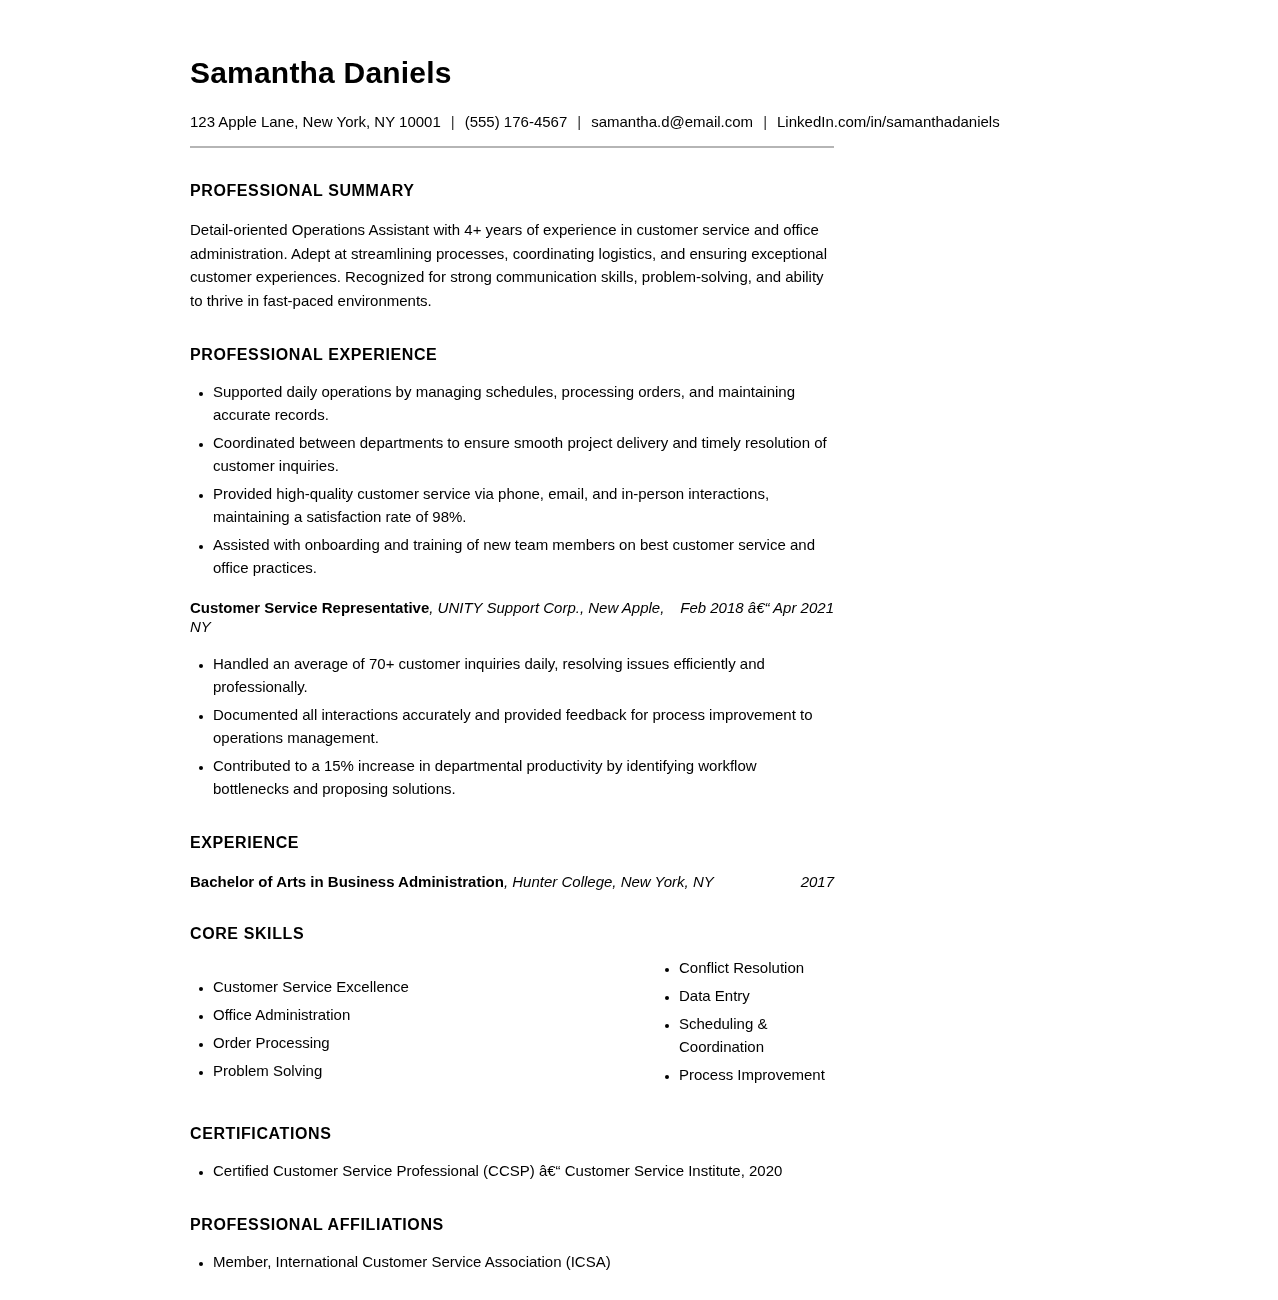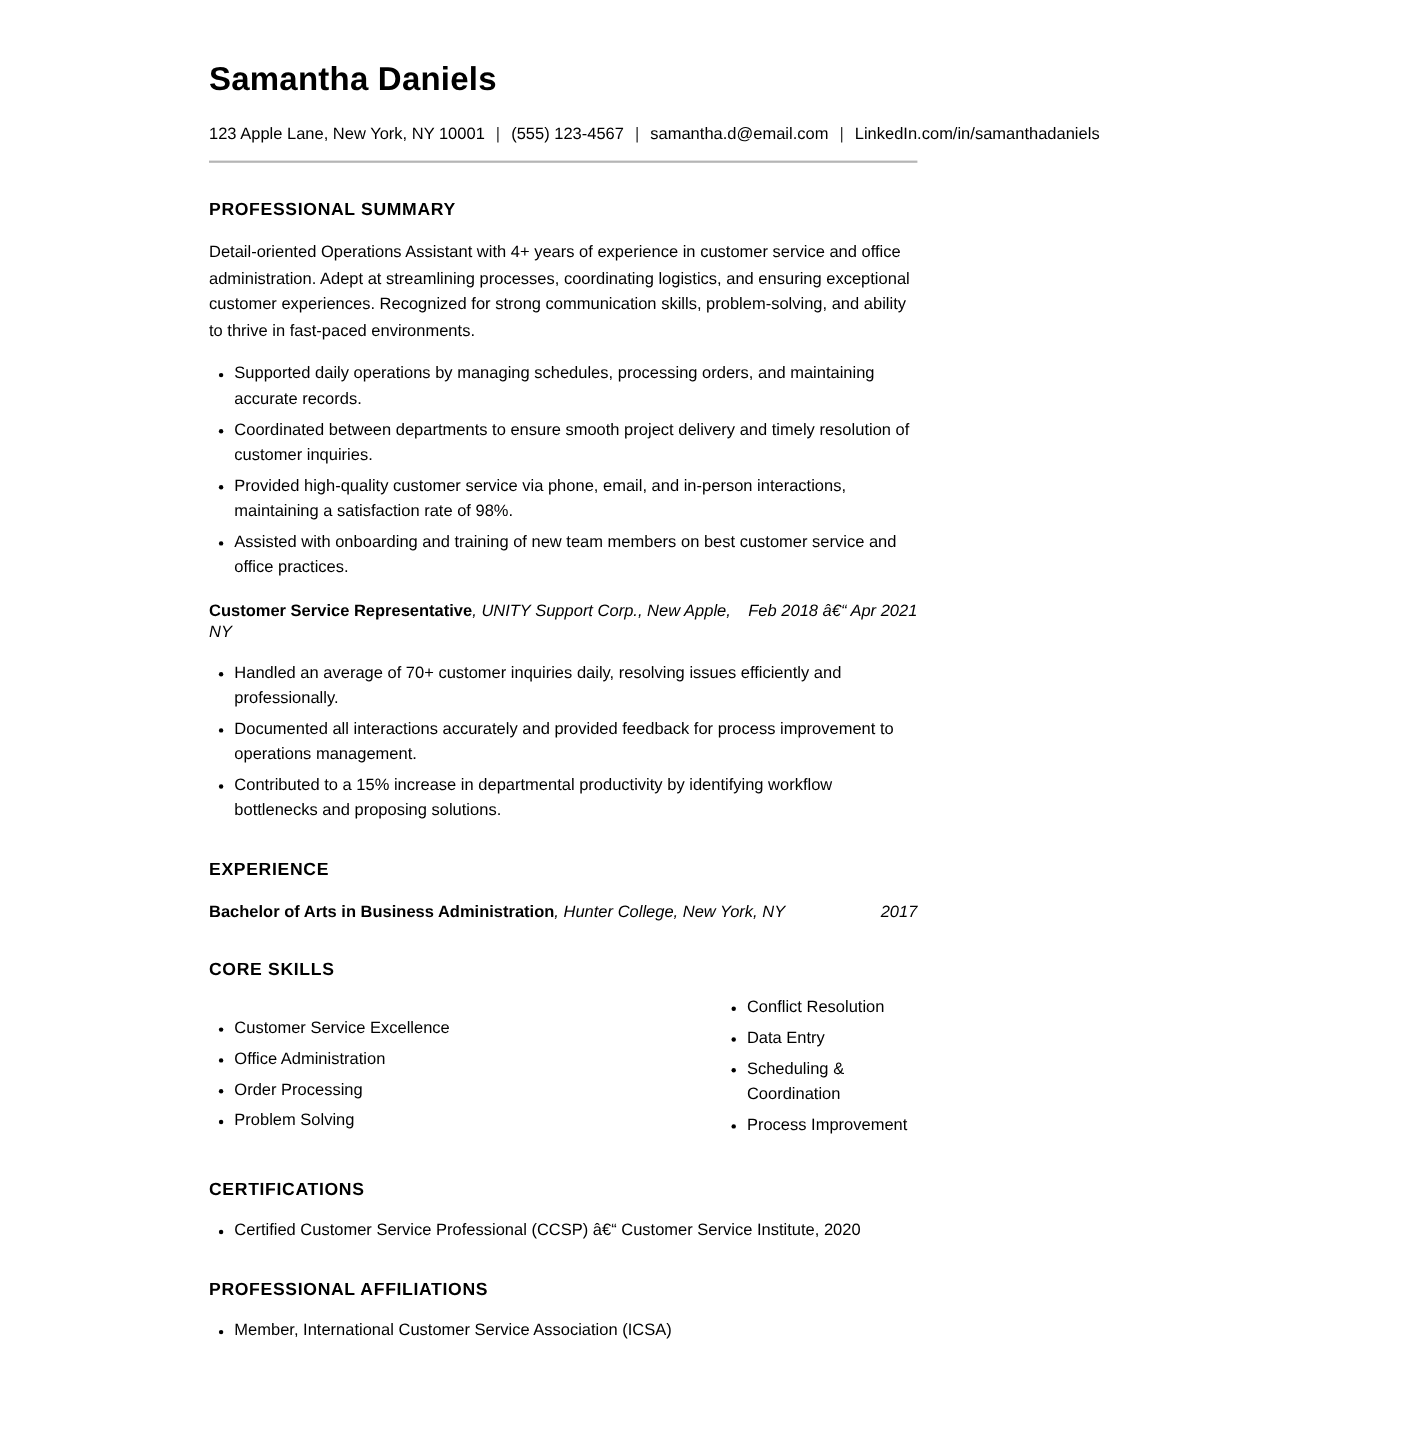--- a/index.html
+++ b/index.html
@@ -95,28 +95,29 @@
   .skills-col-right ul.bullets { margin-top: 13px; }
 </style>
 </head>
 <body>
 
 <div class="page">
 
   <h1 class="name">Samantha Daniels</h1>
 
   <div class="contact">
-    <span>123 Apple Lane, New York, NY 10001</span><span class="sep">|</span><span>(555) 123-4567</span><span class="sep">|</span><span>samantha.d@email.com</span><span class="sep">|</span><span>LinkedIn.com/in/samanthadaniels</span>
+    <span>123 Apple Lane, New York, NY 10001</span><span class="sep">|</span><span>(555) 176-4567</span><span class="sep">|</span><span>samantha.d@email.com</span><span class="sep">|</span><span>LinkedIn.com/in/samanthadaniels</span>
   </div>
 
   <hr class="rule">
 
   <h2 class="section-heading">PROFESSIONAL SUMMARY</h2>
   <p class="summary">Detail-oriented Operations Assistant with 4+ years of experience in customer service and office administration. Adept at streamlining processes, coordinating logistics, and ensuring exceptional customer experiences. Recognized for strong communication skills, problem-solving, and ability to thrive in fast-paced environments.</p>
 
+  <h2 class="section-heading">PROFESSIONAL EXPERIENCE</h2>
 
   <ul class="bullets">
     <li>Supported daily operations by managing schedules, processing orders, and maintaining accurate records.</li>
     <li>Coordinated between departments to ensure smooth project delivery and timely resolution of customer inquiries.</li>
     <li>Provided high-quality customer service via phone, email, and in-person interactions, maintaining a satisfaction rate of 98%.</li>
     <li>Assisted with onboarding and training of new team members on best customer service and office practices.</li>
   </ul>
 
   <div class="job-header">
     <div><span class="job-title">Customer Service Representative</span><span class="job-company">, UNITY Support Corp., New Apple, NY</span></div>

